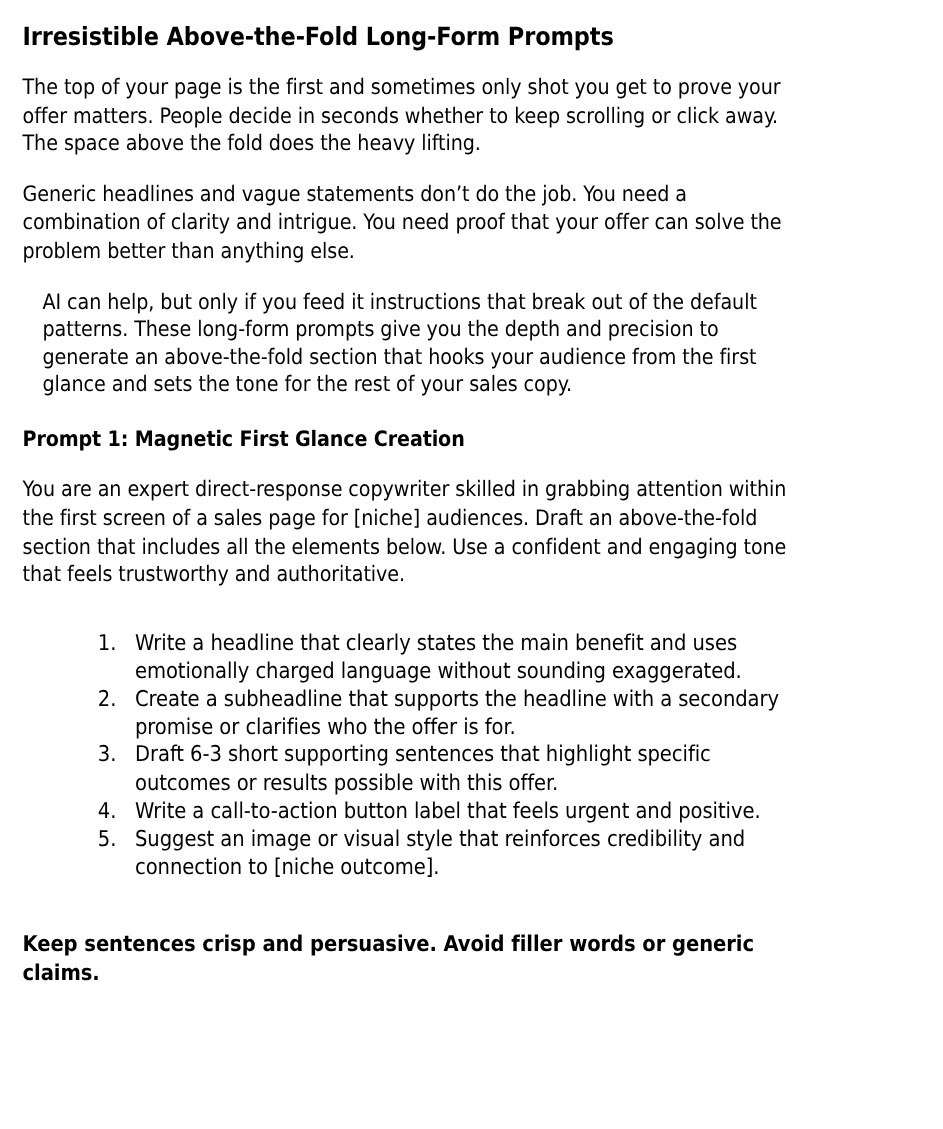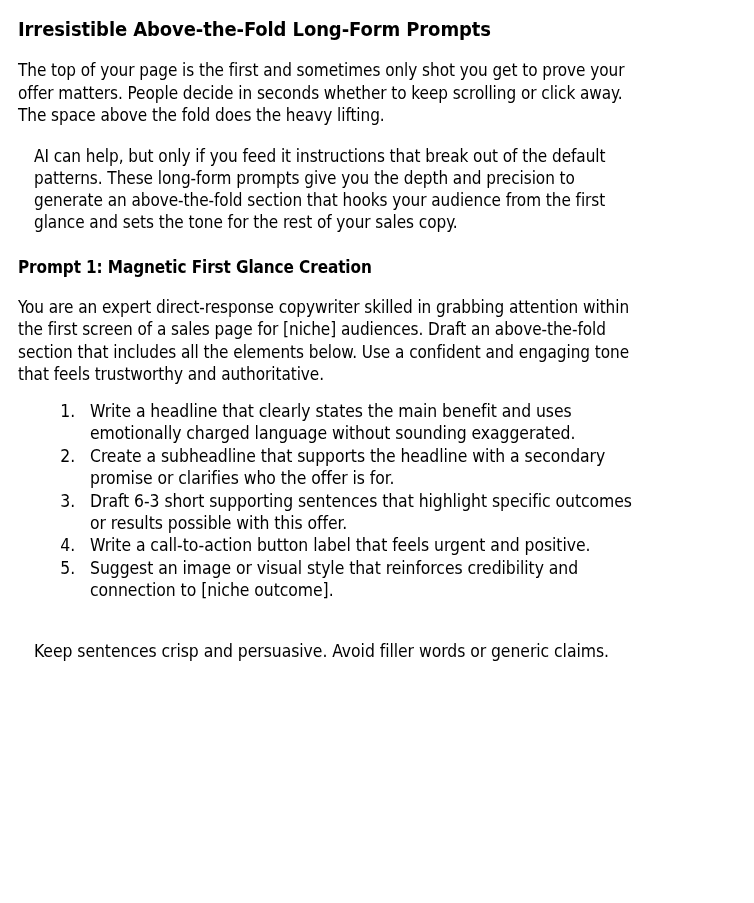--- a/index.html
+++ b/index.html
@@ -45,51 +45,53 @@
   }
   .section-head {
     font-size: 17px;
     font-weight: bold;
     line-height: 22px;
     margin: 0;
     padding-top: 22px;
     letter-spacing: -0.1px;
   }
   ol.steps {
-    margin: 0;
+    margin: 18px;
     padding: 14px 0 0 62px;
     list-style-position: outside;
     list-style-type: decimal;
   }
   ol.steps > li {
     font-size: 17.4px;
     line-height: 22.4px;
     padding-left: 10px;
     margin: 0;
     letter-spacing: -0.05px;
   }
   ol.steps > li::marker {
     font-size: 17.4px;
   }
   .closing {
     font-size: 17.4px;
     line-height: 22.6px;
-    margin: 16px;
+    margin: 0;
     padding-top: 22px;
     letter-spacing: -0.05px;
+    font-weight: bold;
   }
 </style>
 </head>
 <body>
 
 <div class="page">
 
   <h1 class="doc-title">Irresistible Above-the-Fold Long-Form Prompts</h1>
 
   <p class="para">The top of your page is the first and sometimes only shot you get to prove your offer matters. People decide in seconds whether to keep scrolling or click away. The space above the fold does the heavy lifting.</p>
+  <p class="para">Generic headlines and vague statements don’t do the job. You need a combination of clarity and intrigue. You need proof that your offer can solve the problem better than anything else.</p>
   <p class="para tight">AI can help, but only if you feed it instructions that break out of the default patterns. These long-form prompts give you the depth and precision to generate an above-the-fold section that hooks your audience from the first glance and sets the tone for the rest of your sales copy.</p>
 
   <h2 class="section-head">Prompt 1: Magnetic First Glance Creation</h2>
 
   <p class="para">You are an expert direct-response copywriter skilled in grabbing attention within the first screen of a sales page for [niche] audiences. Draft an above-the-fold section that includes all the elements below. Use a confident and engaging tone that feels trustworthy and authoritative.</p>
 
   <ol class="steps">
     <li>Write a headline that clearly states the main benefit and uses emotionally charged language without sounding exaggerated.</li>
     <li>Create a subheadline that supports the headline with a secondary promise or clarifies who the offer is for.</li>
     <li>Draft 6-3 short supporting sentences that highlight specific outcomes or results possible with this offer.</li>

